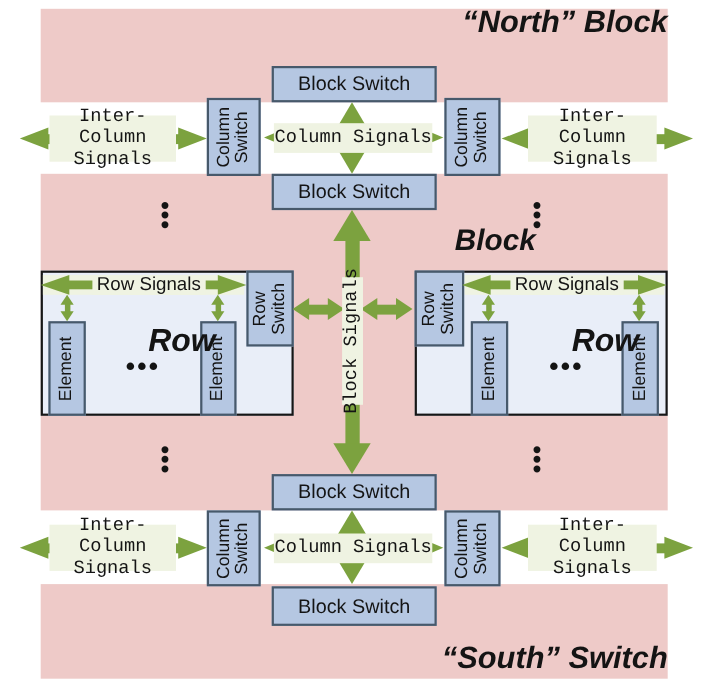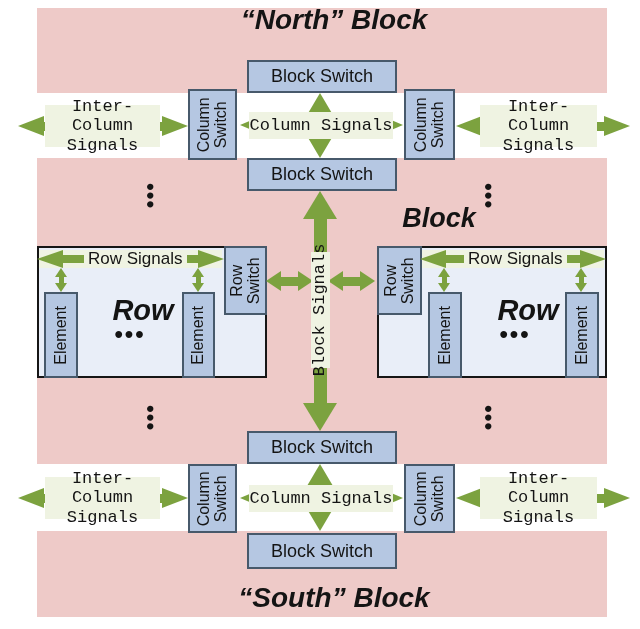--- a/index.html
+++ b/index.html
@@ -8,21 +8,21 @@
     font-family:"Liberation Sans",sans-serif;color:#141414;
     --pink:#eecac8;--blue:#b5c7e2;--bord:#47596b;--g:#7ca23f;--lab:#eff3e2;--rowfill:#e9eef8;
   }
   .pink{position:absolute;background:var(--pink);}
   .rowbox{position:absolute;background:var(--rowfill);border:2px solid #161616;box-sizing:border-box;}
   .swbox{position:absolute;background:var(--blue);border:2px solid var(--bord);box-sizing:border-box;
          display:flex;align-items:center;justify-content:center;font-size:18px;}
   .vlabel{display:flex;align-items:center;justify-content:center;}
   .vlabel>span{transform:rotate(-90deg);text-align:center;line-height:1.05;font-size:16px;}
   .vlabel.nowrap>span{white-space:nowrap;}
-  .title{position:absolute;font-weight:bold;font-style:italic;text-align:center;margin-left:12px;}
+  .title{position:absolute;font-weight:bold;font-style:italic;text-align:right;}
   .t-big{font-size:28px;line-height:30px;}
   .t-med{font-size:27px;line-height:30px;}
   .t-row{font-size:29px;line-height:32px;}
   .siglabel{position:absolute;background:var(--lab);display:flex;align-items:center;justify-content:center;
             text-align:center;font-size:17px;line-height:1.15;font-family:Liberation Mono, monospace;}
   .strip{position:absolute;background:var(--lab);}
   .sigtext{position:absolute;background:var(--lab);font-size:17px;line-height:18px;padding:0 4px;white-space:nowrap;}
   
   .ha,.va{position:absolute;background-image:linear-gradient(var(--g),var(--g));
           background-repeat:no-repeat;background-position:center;}
@@ -131,21 +131,21 @@
   <div class="siglabel" style="left:45px;top:477px;width:115px;height:42px">Inter-Column Signals</div>
   <div class="siglabel" style="left:249px;top:485px;width:144px;height:27px">Column Signals</div>
   <div class="siglabel" style="left:480px;top:477px;width:117px;height:42px">Inter-Column Signals</div>
   <div class="sigtext" style="left:84px;top:250px">Row Signals</div>
   <div class="sigtext" style="left:464px;top:250px">Row Signals</div>
   <div class="siglabel vlabel nowrap" style="left:311px;top:252px;width:19px;height:116px">
       <span style="font-size:17px">Block Signals</span>
     </div>
 
   <div class="title t-big" style="left:37px;top:5px;width:570px">“North” Block</div>
-  <div class="title t-big" style="left:37px;top:583px;width:570px">“South” Block</div>
+  <div class="title t-big" style="left:37px;top:583px;width:570px">“South” Switch</div>
   <div class="title t-med" style="left:367px;top:203px;width:120px">Block</div>
   <div class="title t-row" style="left:66px;top:294px;width:130px">Row</div>
   <div class="title t-row" style="left:451px;top:294px;width:130px">Row</div>
 
   <div class="vdots" style="left:141px;top:183px">•••</div>
   <div class="vdots" style="left:479px;top:183px">•••</div>
   <div class="vdots" style="left:141px;top:405px">•••</div>
   <div class="vdots" style="left:479px;top:405px">•••</div>
   <div class="hdots" style="left:104px;top:322px;width:52px">•••</div>
   <div class="hdots" style="left:489px;top:322px;width:52px">•••</div>

